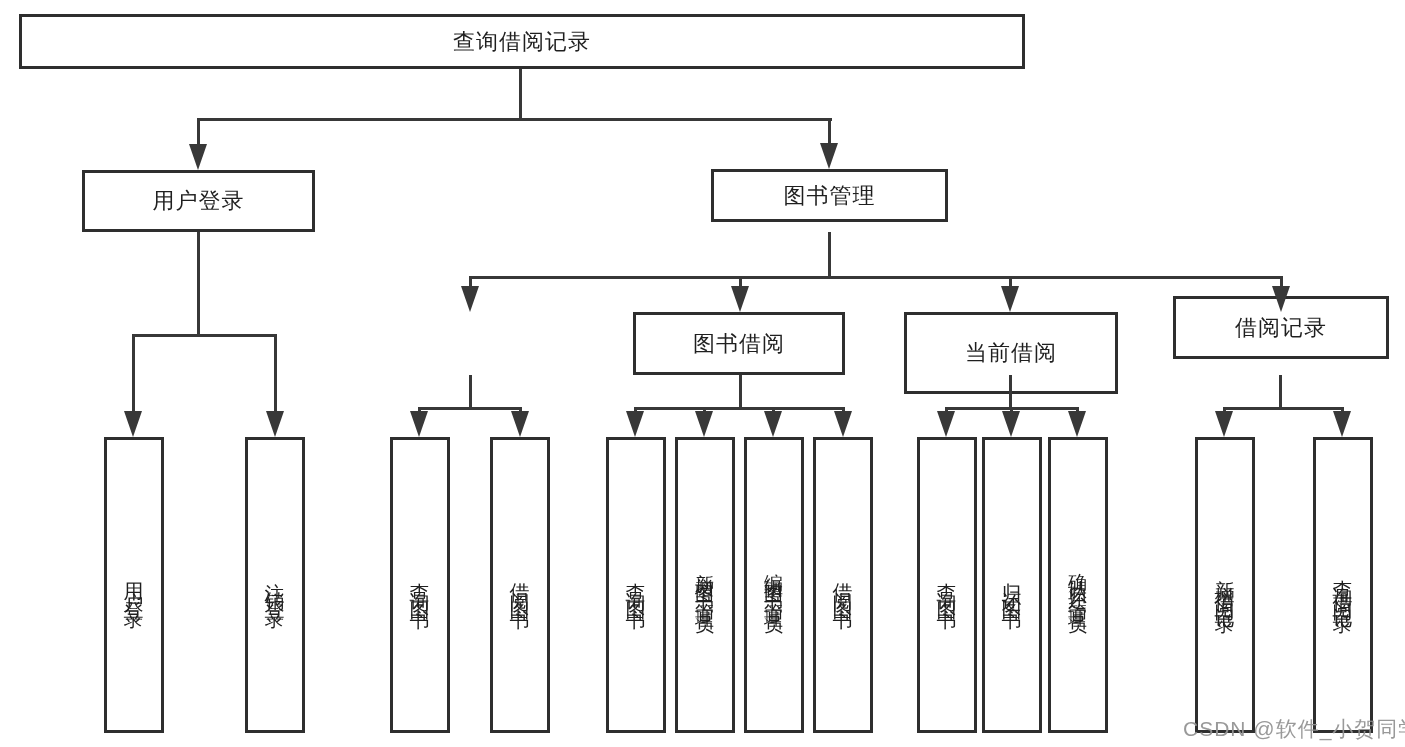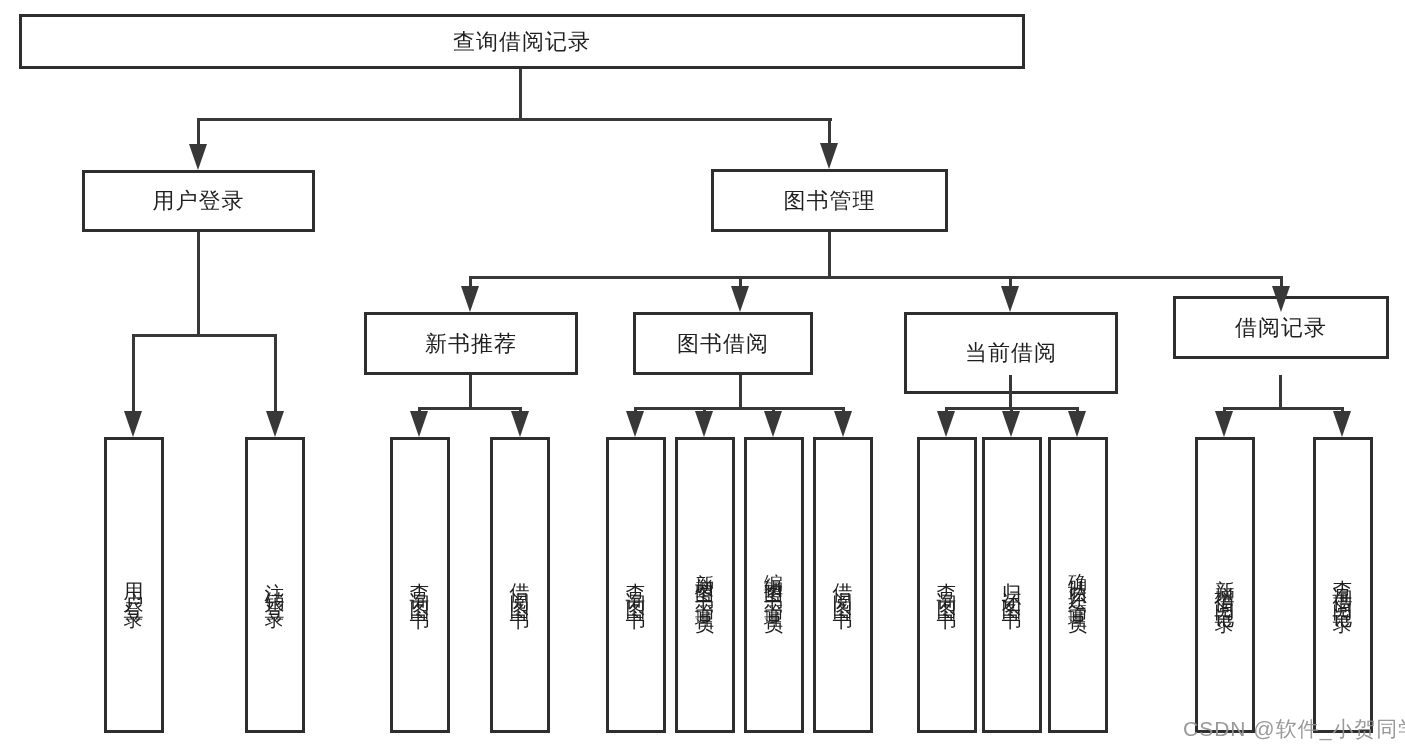--- a/index.html
+++ b/index.html
@@ -59,29 +59,26 @@
 <div id="canvas">
 
   <div class="node hnode" style="left:19px; top:14px; width:1006px; height:55px;">
     <span>查询借阅记录</span>
   </div>
 
   <div class="node hnode" style="left:82px; top:170px; width:233px; height:62px;">
     <span>用户登录</span>
   </div>
 
-  <div class="node hnode" style="left:711px; top:169px; width:237px; height:63px;">
+  <div class="node hnode" style="left:711px; top:169px; width:237px; height:53px;">
     <span>图书管理</span>
   </div>
 
-  <div class="node hnode" style="left:364px; top:312px; width:214px; height:63px;">
-    <span>新书推荐</span>
-  </div>
-
-  <div class="node hnode" style="left:633px; top:312px; width:180px; height:63px;text-align:center;">
+
+  <div class="node hnode" style="left:633px; top:312px; width:212px; height:63px;text-align:center;">
     <span>图书借阅</span>
   </div>
 
   <div class="node hnode" style="left:904px; top:312px; width:214px; height:82px;">
     <span>当前借阅</span>
   </div>
 
   <div class="node hnode" style="left:1173px; top:296px; width:216px; height:63px;">
     <span>借阅记录</span>
   </div>

